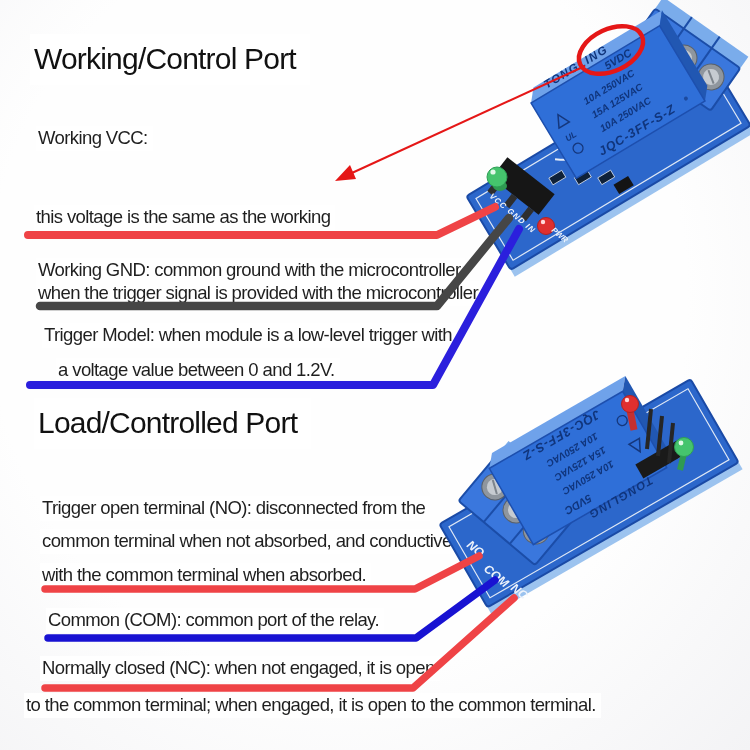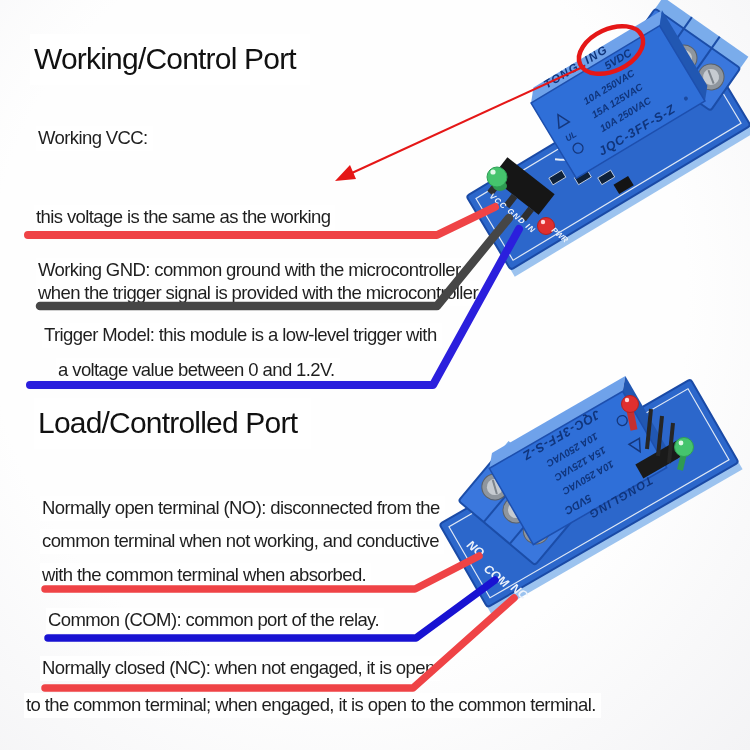--- a/index.html
+++ b/index.html
@@ -24,26 +24,26 @@
 </head>
 <body>
 
 <div id="stage">
 
   <div class="txt title" style="left:30px;top:34px;">Working/Control Port</div>
   <div class="txt" style="left:36px;top:126px;">Working VCC:</div>
   <div class="txt" style="left:34px;top:161px;margin-top:44px;">this voltage is the same as the working</div>
   <div class="txt" style="left:36px;top:246px;margin-top:12px;">Working GND: common ground with the microcontroller</div>
   <div class="txt" style="left:36px;top:281px;">when the trigger signal is provided with the microcontroller</div>
-  <div class="txt" style="left:42px;top:323px;">Trigger Model: this module is a low-level trigger with</div>
+  <div class="txt" style="left:42px;top:323px;">Trigger Model: when module is a low-level trigger with</div>
   <div class="txt" style="left:56px;top:358px;">a voltage value between 0 and 1.2V.</div>
 
   <div class="txt title" style="left:34px;top:398px;">Load/Controlled Port</div>
-  <div class="txt" style="left:40px;top:496px;">Normally open terminal (NO): disconnected from the</div>
-  <div class="txt" style="left:40px;top:529px;">common terminal when not working, and conductive</div>
+  <div class="txt" style="left:40px;top:496px;">Trigger open terminal (NO): disconnected from the</div>
+  <div class="txt" style="left:40px;top:529px;">common terminal when not absorbed, and conductive</div>
   <div class="txt" style="left:40px;top:563px;">with the common terminal when absorbed.</div>
   <div class="txt" style="left:40px;top:656px;">Normally closed (NC): when not engaged, it is open</div>
   <div class="txt" style="left:46px;top:608px;">Common (COM): common port of the relay.</div>
   <div class="txt" style="left:24px;top:693px;">to the common terminal; when engaged, it is open to the common terminal.</div>
 
   <svg width="750" height="750" viewBox="0 0 750 750">
 
     <g>
 
       <g transform="translate(608,160) rotate(-31)">

